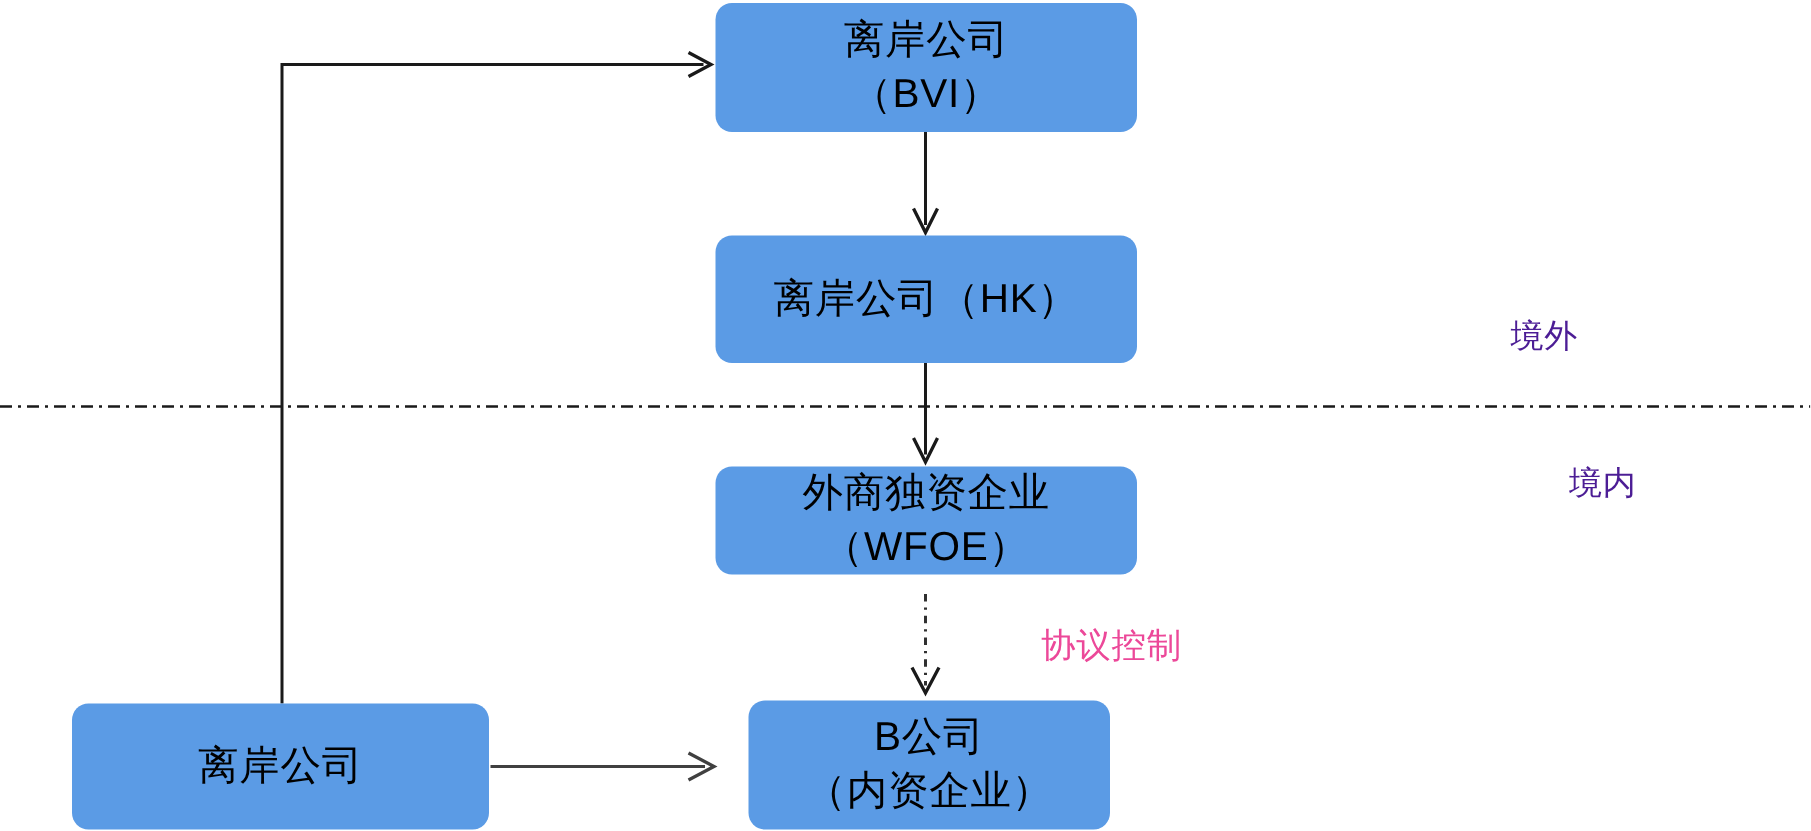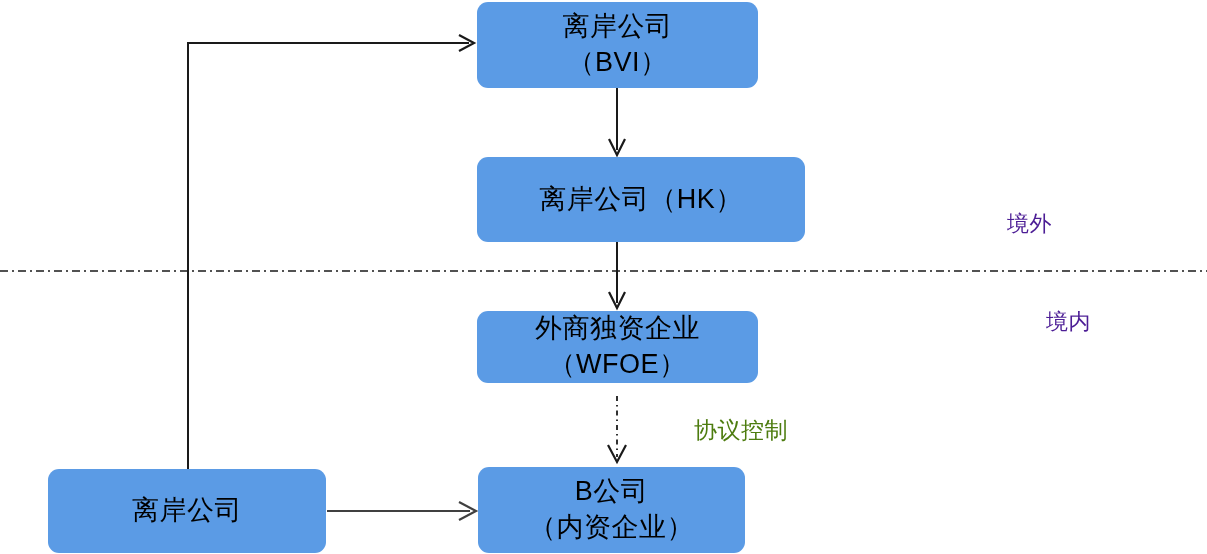--- a/index.html
+++ b/index.html
@@ -36,21 +36,21 @@
   .region-label {
     position: absolute;
     font-size: 22px;
     color: #4c1d95;
     white-space: nowrap;
     letter-spacing: 0.5px;
   }
   .edge-label {
     position: absolute;
     font-size: 23px;
-    color: #4d7c0f;
+    color: #ec4899;
     white-space: nowrap;
     letter-spacing: 0.5px;
   }
   svg.overlay {
     position: absolute;
     left: 0;
     top: 0;
     width: 1207px;
     height: 554px;
     overflow: visible;
@@ -93,26 +93,26 @@
 
     <g>
       <line class="lnk" x1="327" y1="511" x2="470" y2="511"></line>
       <polyline class="arrowhead-grey" points="459,502 476,511 459,520"></polyline>
     </g>
   </svg>
 
   <div class="node" style="left:477px; top:2px; width:281px; height:86px;">离岸公司
 （BVI）</div>
 
-  <div class="node" style="left:477px; top:157px; width:328px; height:85px;text-align:right;">离岸公司（HK）</div>
+  <div class="node" style="left:477px; top:157px; width:281px; height:85px;text-align:right;">离岸公司（HK）</div>
 
   <div class="node" style="left:477px; top:311px; width:281px; height:72px;">外商独资企业
 （WFOE）</div>
 
-  <div class="node" style="left:478px; top:467px; width:267px; height:86px;">B公司
+  <div class="node" style="left:499px; top:467px; width:241px; height:86px;">B公司
 （内资企业）</div>
 
   <div class="node" style="left:48px; top:469px; width:278px; height:84px;">离岸公司</div>
 
   <div class="region-label" style="left:1007px; top:209px;">境外</div>
 
   <div class="region-label" style="left:1007px; top:307px;margin-left:39px;">境内</div>
 
   <div class="edge-label" style="left:694px; top:415px;">协议控制</div>
 

